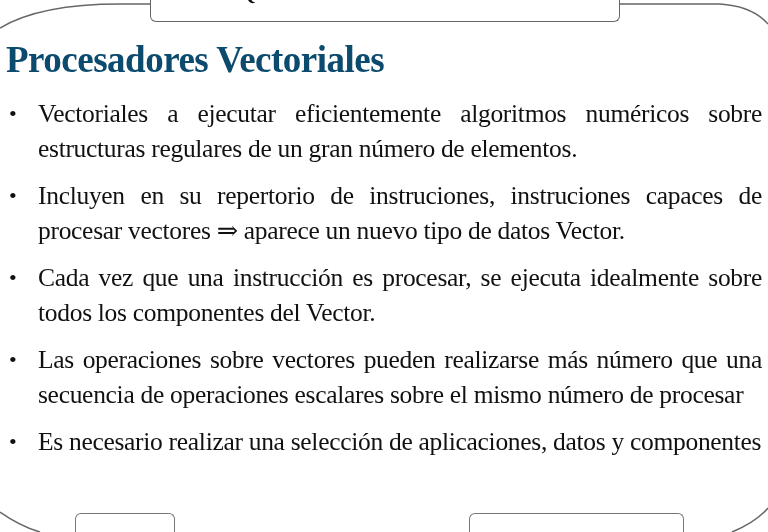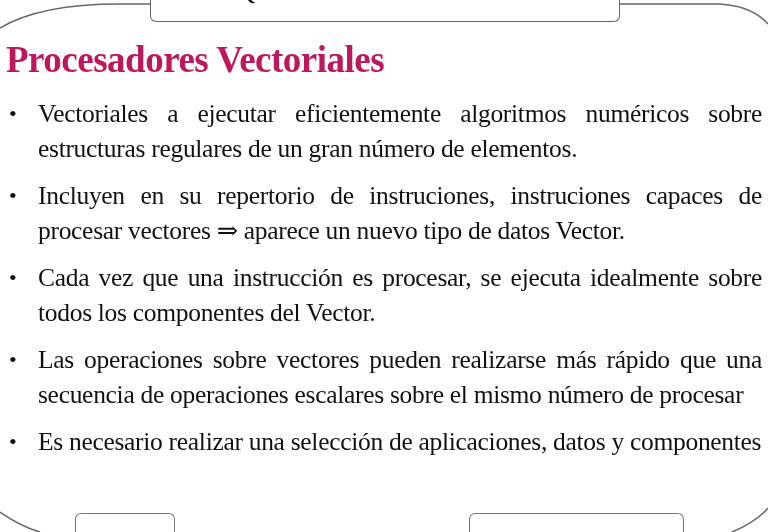--- a/index.html
+++ b/index.html
@@ -48,21 +48,21 @@
       white-space: nowrap;
     }
     .page-title {
       position: absolute;
       left: 6px;
       top: 38px;
       font-family: "Liberation Serif", serif;
       font-weight: bold;
       font-size: 37px;
       line-height: 44px;
-      color: #be185d;
+      color: #0c4a6e;
       letter-spacing: -0.5px;
       white-space: nowrap;
     }
     .bullet-list {
       position: absolute;
       left: 0;
       top: 96px;
       width: 768px;
       margin: 0;
       padding: 0;
@@ -135,21 +135,21 @@
     <span>Incluyen en su repertorio de instruciones, instruciones capaces de</span>
     <span>procesar vectores ⇒ aparece un nuevo tipo de datos Vector.</span>
   </li>
   <li class="bullet-item">
     <span class="bullet-dot">•</span>
     <span>Cada vez que una instrucción es procesar, se ejecuta idealmente</span>
     <span>sobre todos los componentes del Vector.</span>
   </li>
   <li class="bullet-item">
     <span class="bullet-dot">•</span>
-    <span>Las operaciones sobre vectores pueden realizarse más rápido que</span>
+    <span>Las operaciones sobre vectores pueden realizarse más número que</span>
     <span>una secuencia de operaciones escalares sobre el mismo número de</span>
     <span>procesar</span>
   </li>
   <li class="bullet-item">
     <span class="bullet-dot">•</span>
     <span>Es necesario realizar una selección de aplicaciones, datos y</span>
     <span>componentes</span>
   </li>
 </ul>
 

